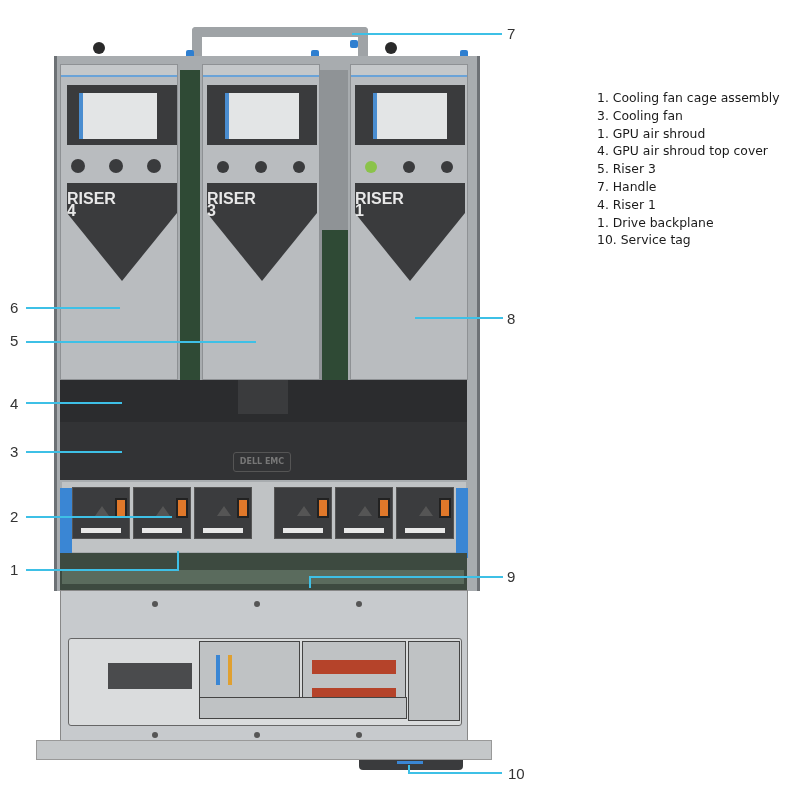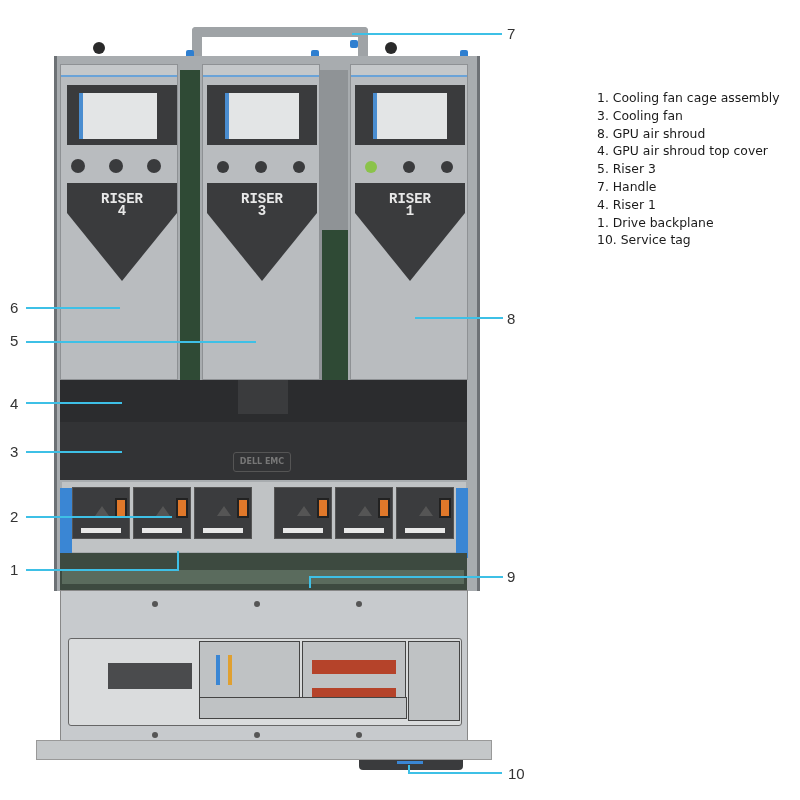--- a/index.html
+++ b/index.html
@@ -15,21 +15,21 @@
   
   .chassis{position:absolute;left:54px;top:56px;width:420px;height:535px;background:#a8acaf;border-left:3px solid #6d7175;border-right:3px solid #6d7175;}
   .handle{position:absolute;left:192px;top:27px;width:176px;height:40px;border:10px solid #9fa3a6;border-bottom:none;border-radius:4px 4px 0 0;box-sizing:border-box;}
   .knob{position:absolute;width:12px;height:12px;border-radius:50%;background:#2a2a2a;}
   .bluecap{position:absolute;width:8px;height:8px;background:#2f7fd0;border-radius:2px;}
   .riser{position:absolute;background:#b9bcbf;border:1px solid #8e9194;box-sizing:border-box;}
   .riser .top{position:absolute;left:0;right:0;top:0;height:10px;background:#c5c8ca;border-bottom:2px solid #6aa3d8;}
   .riser .card{position:absolute;background:#3a3b3d;}
   .riser .instr{position:absolute;background:#e3e5e6;border-left:4px solid #4a8dd0;}
   .riser .knock{position:absolute;width:14px;height:14px;border-radius:50%;background:#3a3b3d;}
-  .riser .lbl{position:absolute;color:#e8e8e8;font-weight:bold;font-size:14px;text-align:center;line-height:12px;font-family:Liberation Mono, monospace;}
+  .riser .lbl{position:absolute;color:#e8e8e8;font-weight:bold;font-size:16px;line-height:12px;font-family:Liberation Sans, sans-serif;}
   .riser .tri{position:absolute;width:0;height:0;border-style:solid;}
   .board{position:absolute;background:#2f4a35;}
   .shroud-cover{position:absolute;left:60px;top:380px;width:407px;height:42px;background:#2b2c2e;}
   .shroud{position:absolute;left:60px;top:422px;width:407px;height:58px;background:#323335;}
   .dell-logo{position:absolute;left:233px;top:452px;width:56px;height:18px;border:1px solid #555;border-radius:3px;color:#777;font-size:8px;font-weight:bold;text-align:center;line-height:18px;font-family:"DejaVu Sans",sans-serif;}
   .fancage{position:absolute;left:62px;top:482px;width:404px;height:70px;background:#c0c3c5;}
   .fan{position:absolute;top:5px;width:58px;height:52px;background:#3b3c3e;border:1px solid #555;box-sizing:border-box;}
   .fan .latch{position:absolute;right:2px;top:10px;width:8px;height:16px;background:#e0782a;border:2px solid #222;}
   .fan .arrow{position:absolute;left:22px;top:18px;width:0;height:0;border-left:7px solid transparent;border-right:7px solid transparent;border-bottom:10px solid #555;}
   .fan .tag{position:absolute;left:8px;bottom:5px;width:40px;height:5px;background:#e8e8e8;}
@@ -216,20 +216,20 @@
 </div>
 <div>
   <span class="callout-num" style="left:508px;top:765px;">10</span>
   <div class="callout-vline" style="left:408px;top:765px;height:9px;"></div>
   <div class="callout-line" style="left:408px;top:772px;width:94px;"></div>
 </div>
 
 <div class="legend">
   <div>1. Cooling fan cage assembly</div>
   <div>3. Cooling fan</div>
-  <div>8. GPU air shroud</div>
+  <div>1. GPU air shroud</div>
   <div>4. GPU air shroud top cover</div>
   <div>5. Riser 3</div>
   <div>7. Handle</div>
   <div>4. Riser 1</div>
   <div>1. Drive backplane</div>
   <div>10. Service tag</div>
 </div>
 
 </body></html>

